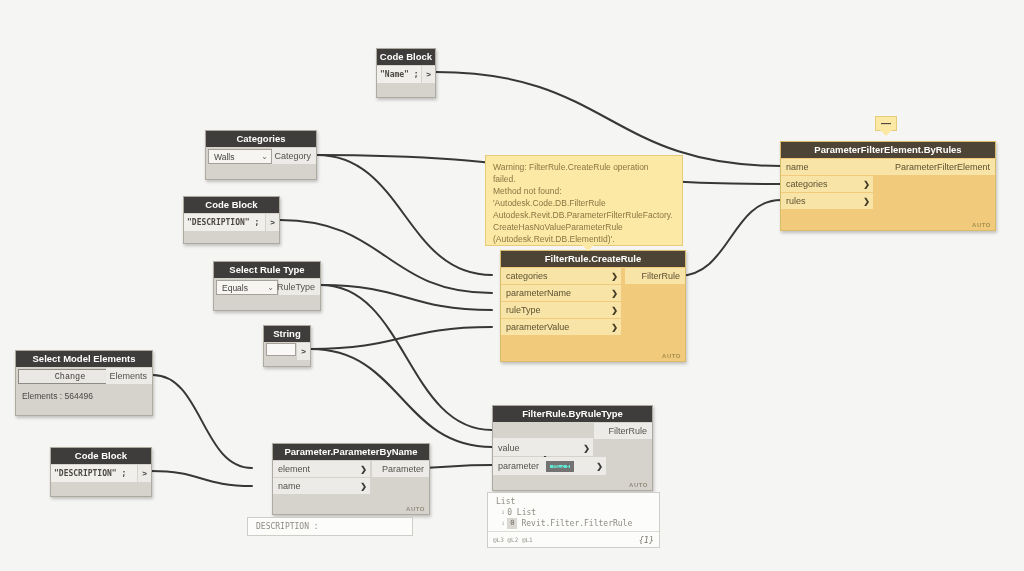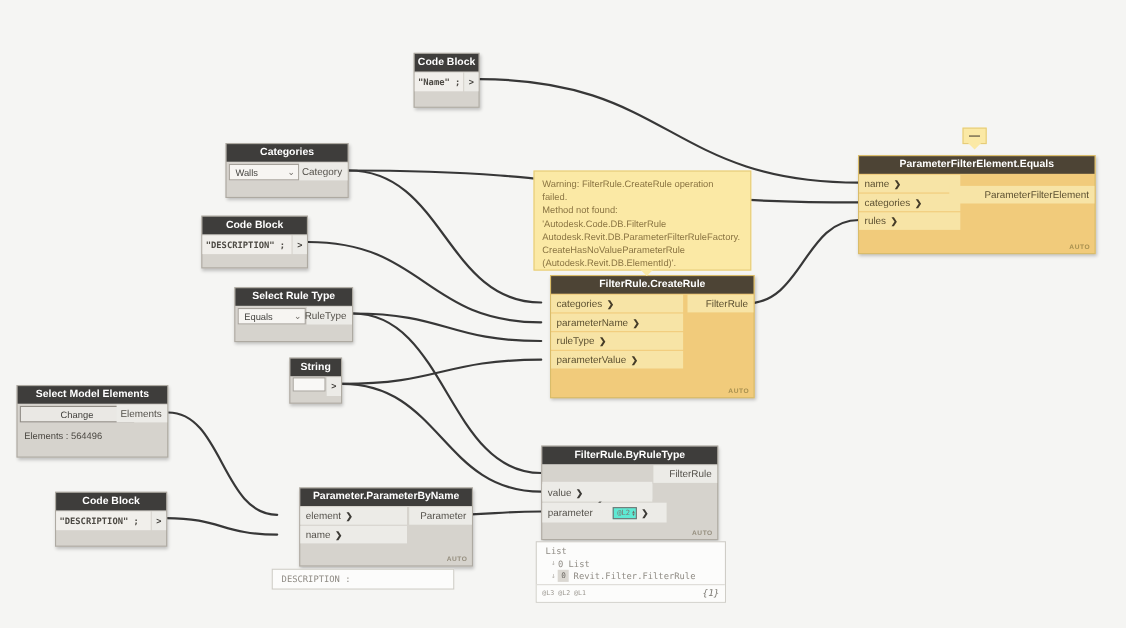--- a/index.html
+++ b/index.html
@@ -11,21 +11,21 @@
   #wires path { fill:none; stroke:#373737; stroke-width:2; stroke-linecap:round; }
 
   .node { position:absolute; z-index:2; background:#d6d3cd; border:1px solid #aeaaa2;
           box-shadow:1px 2px 3px rgba(0,0,0,0.22); }
   .node-header { height:16px; line-height:16px; background:#3e3d3b; color:#ffffff;
                  font-size:9.5px; font-weight:bold; text-align:center; white-space:nowrap; overflow:hidden; }
   .node-body { position:relative; }
 
   .strip { position:absolute; background:#ecebe7; display:flex; align-items:center;
            font-size:9px; color:#55524c; height:16px; }
-  .in-strip { left:0; padding:0 3px 0 5px; }
+  .in-strip { left:0; padding:0 3px 0 5px; justify-content:space-between; }
   .out-strip { right:0; padding:0 5px 0 3px; justify-content:flex-end; }
   .chev { font-size:8px; font-weight:bold; color:#3c3a36; margin-left:4px; }
 
   .code-cell { position:absolute; left:0; background:#f1efeb; height:17px; display:flex; align-items:center;
                font-family:"DejaVu Sans Mono", monospace; font-size:8px; font-weight:bold; color:#4c4943;
                padding:0 3px; white-space:nowrap; overflow:hidden; }
   .mini-out { position:absolute; right:0; width:13px; height:17px; background:#ecebe7;
               display:flex; align-items:center; justify-content:center;
               font-size:8px; font-weight:bold; color:#3c3a36; }
 
@@ -68,22 +68,22 @@
   .lp-arrow { color:#b5b2ac; margin-right:2px; font-size:7px; }
   .idx-badge { display:inline-block; background:#dbd8d2; color:#6d6a64; font-size:7px;
                padding:0 3px; margin-right:4px; }
   .lp-footer { position:absolute; left:0; right:0; bottom:0; height:16px; border-top:1px solid #dddbd6;
                display:flex; align-items:center; justify-content:space-between; padding:0 5px;
                background:#fcfcfb; }
   .lp-levels { font-size:6px; color:#9a968f; }
   .lp-count { font-size:8.5px; font-style:italic; color:#7b7871; }
 
   
-  .stepper { display:inline-flex; align-items:center; background:#5eead4; border:1px solid #737373;
-             height:11px; padding:0 1px 0 3px; margin-left:18px; }
+  .stepper { display:inline-flex; align-items:center; background:#5eead4; border:4px solid #737373;
+             height:11px; padding:0 1px 0 3px; margin-left:7px; }
   .stepper .lvl { font-size:6.5px; color:#7b7770; font-family:"DejaVu Sans Mono", monospace; }
   .spin { display:flex; flex-direction:column; margin-left:2px; }
   .spin span { font-size:4.5px; line-height:3.5px; color:#6e6a64; }
 
   .string-input { position:absolute; left:2px; top:1px; width:30px; height:13px;
                   background:#f9f8f6; border:1px solid #a5a19a; }
 </style>
 </head>
 <body>
 
@@ -150,21 +150,21 @@
     <div class="node-header">String</div>
     <div class="node-body">
       <div class="string-input"></div>
       <div class="mini-out" style="top:1px;">&gt;</div>
     </div>
   </div>
 
   <div class="node" style="left:15px; top:350px; width:138px; height:66px;">
     <div class="node-header">Select Model Elements</div>
     <div class="node-body">
-      <div class="btn" style="top:2px; width:104px;">Change</div>
+      <div class="btn" style="top:2px; width:104px;font-family:Liberation Mono, monospace;">Change</div>
       <div class="strip out-strip" style="top:1px; width:46px;justify-content:flex-end;">
         <span>Elements</span>
       </div>
       <div class="info-text" style="top:24px;">Elements : 564496</div>
     </div>
   </div>
 
   <div class="node" style="left:50px; top:447px; width:102px; height:50px;">
     <div class="node-header">Code Block</div>
     <div class="node-body">
@@ -232,35 +232,35 @@
     </div>
     <div class="auto-label">AUTO</div>
   </div>
 
   <div class="mini-balloon" style="left:875px; top:116px;">
     <span>—</span>
     <div class="tail" style="left:4px;"></div>
   </div>
 
   <div class="node warn" style="left:780px; top:141px; width:216px; height:90px;">
-    <div class="node-header">ParameterFilterElement.Equals</div>
+    <div class="node-header">ParameterFilterElement.ByRules</div>
     <div class="node-body">
       <div class="strip in-strip" style="top:1px; width:92px;">
         <span>name</span>
         <span class="chev">❯</span>
       </div>
       <div class="strip in-strip" style="top:18px; width:92px;">
         <span>categories</span>
         <span class="chev">❯</span>
       </div>
       <div class="strip in-strip" style="top:35px; width:92px;">
         <span>rules</span>
         <span class="chev">❯</span>
       </div>
-      <div class="strip out-strip" style="top:11px; width:132px;">
+      <div class="strip out-strip" style="top:1px; width:132px;">
         <span>ParameterFilterElement</span>
       </div>
     </div>
     <div class="auto-label">AUTO</div>
   </div>
 
   <div class="node" style="left:492px; top:405px; width:161px; height:86px;">
     <div class="node-header">FilterRule.ByRuleType</div>
     <div class="node-body">
       <div class="strip in-strip" style="top:16px; width:100px;flex-direction:column;">

